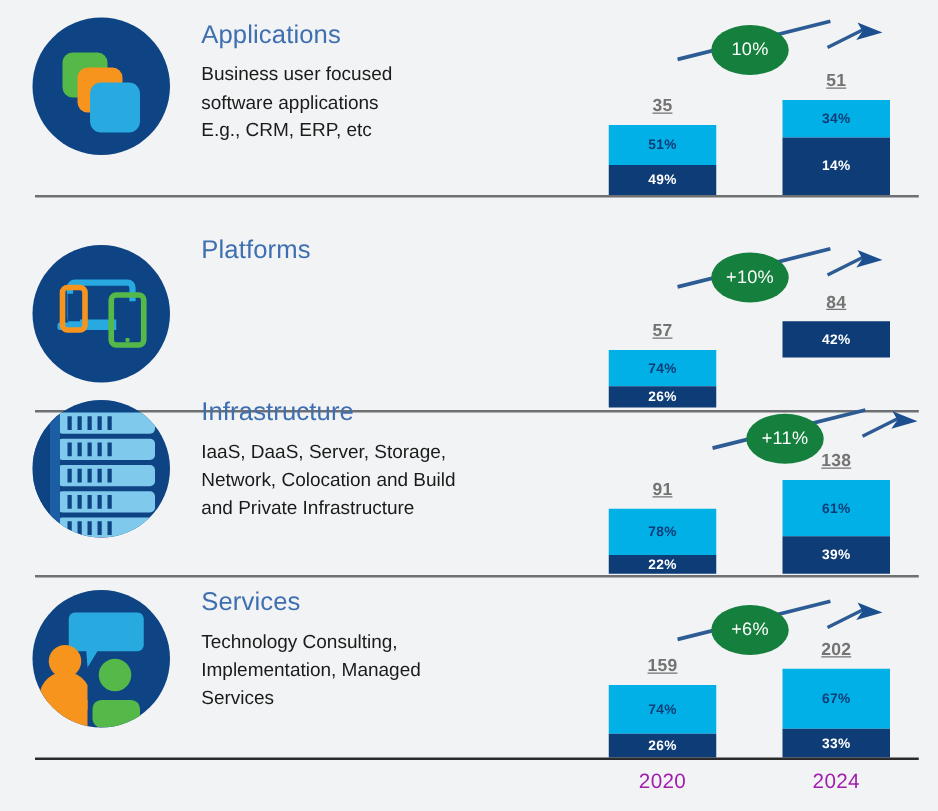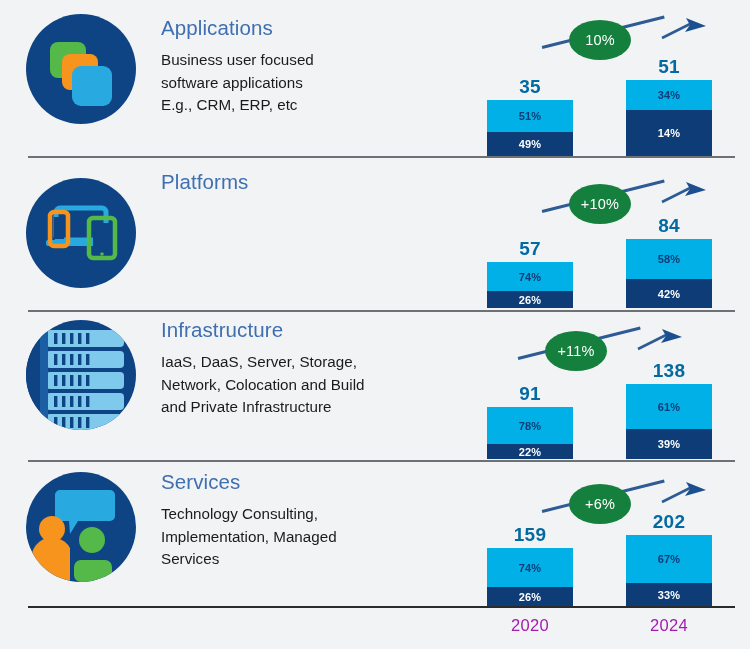--- a/index.html
+++ b/index.html
@@ -90,24 +90,25 @@
     font-size: 11px;
     font-weight: 700;
     letter-spacing: 0.2px;
   }
   .seg-top .seg-label { color: #0d3c77; }
   .seg-bot .seg-label { color: #ffffff; }
   .bar-total {
     position: absolute;
     width: 86px;
     text-align: center;
-    color: #0369a1;
-    font-size: 19px;
+    color: #737373;
+    font-size: 14px;
     font-weight: 700;
     letter-spacing: 0.2px;
+    text-decoration: underline;
   }
 
   
   .growth {
     position: absolute;
     width: 170px;
     height: 46px;
   }
   .growth .gline {
     position: absolute;
@@ -212,21 +213,21 @@
         <span class="seg-label">34%</span>
       </div>
       <div class="seg seg-bot" style="height:46px">
         <span class="seg-label">14%</span>
       </div>
     </div>
 
     <div class="divider" style="top:156px"></div>
   </div>
 
-  <div class="section" style="top:158px;height:143px">
+  <div class="section" style="top:176px;height:143px">
 
     <div class="icon-circle" style="top:20px">
       <svg class="icon-inner" viewBox="0 0 110 110" xmlns="http://www.w3.org/2000/svg">
         <rect x="30" y="30" width="50" height="32" rx="4" fill="none" stroke="#28aae1" stroke-width="5"></rect>
         <rect x="20" y="62" width="58" height="6" rx="2" fill="#28aae1"></rect>
         <rect x="24" y="34" width="18" height="34" rx="4" fill="none" stroke="#f6941e" stroke-width="4.5"></rect>
         <rect x="28" y="39" width="10" height="22" fill="#0e4484"></rect>
         <rect x="63" y="40" width="26" height="40" rx="4" fill="none" stroke="#54b948" stroke-width="4.5"></rect>
         <rect x="67" y="45" width="18" height="28" fill="#0e4484"></rect>
         <circle cx="76" cy="76" r="1.8" fill="#54b948"></circle>
@@ -253,23 +254,20 @@
       <div class="seg seg-top" style="height:29px">
         <span class="seg-label">74%</span>
       </div>
       <div class="seg seg-bot" style="height:17px">
         <span class="seg-label">26%</span>
       </div>
     </div>
 
     <div class="bar-total" style="left:626px;top:57px">84</div>
     <div class="bar" style="left:626px;top:81px">
-      <div class="seg seg-top" style="height:40px">
-        <span class="seg-label">58%</span>
-      </div>
       <div class="seg seg-bot" style="height:29px">
         <span class="seg-label">42%</span>
       </div>
     </div>
 
     <div class="divider" style="top:152px"></div>
   </div>
 
   <div class="section" style="top:310px;height:152px">
 
@@ -316,21 +314,21 @@
 
     <div class="txt-block" style="top:8px">
       <div class="sec-title">Infrastructure</div>
       <div class="sec-desc">
         <div>IaaS, DaaS, Server, Storage,</div>
         <div>Network, Colocation and Build</div>
         <div>and Private Infrastructure</div>
       </div>
     </div>
 
-    <div class="growth" style="left:516px;top:17px">
+    <div class="growth" style="left:568px;top:17px">
       <div class="gline"></div>
       <svg class="garrow" viewBox="0 0 48 26" xmlns="http://www.w3.org/2000/svg">
         <path d="M2 22 L30 8" stroke="#2d5b94" stroke-width="2.6" fill="none"></path>
         <path d="M26 2 L46 10 L25 16 L30 9 Z" fill="#1b4f8f"></path>
       </svg>
       <div class="gbubble">
         <span>+11%</span>
       </div>
     </div>
 

